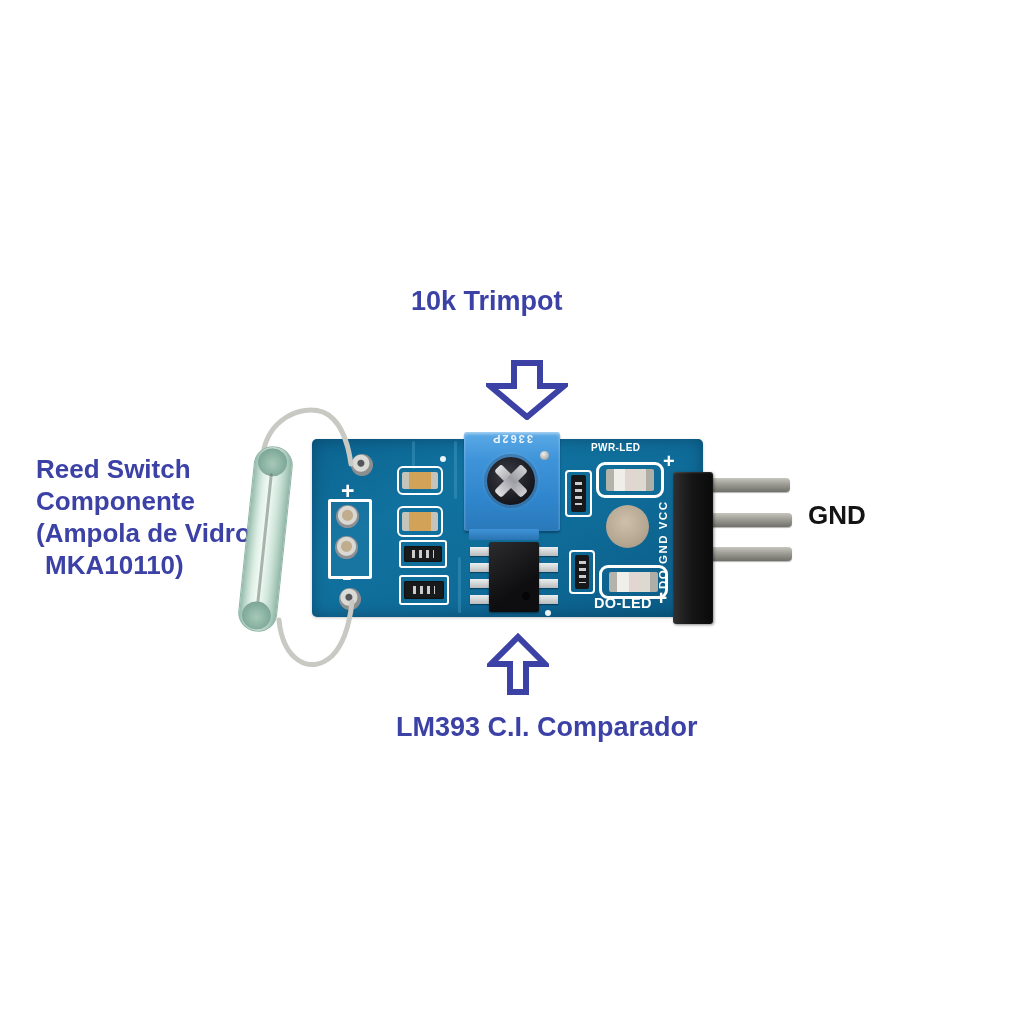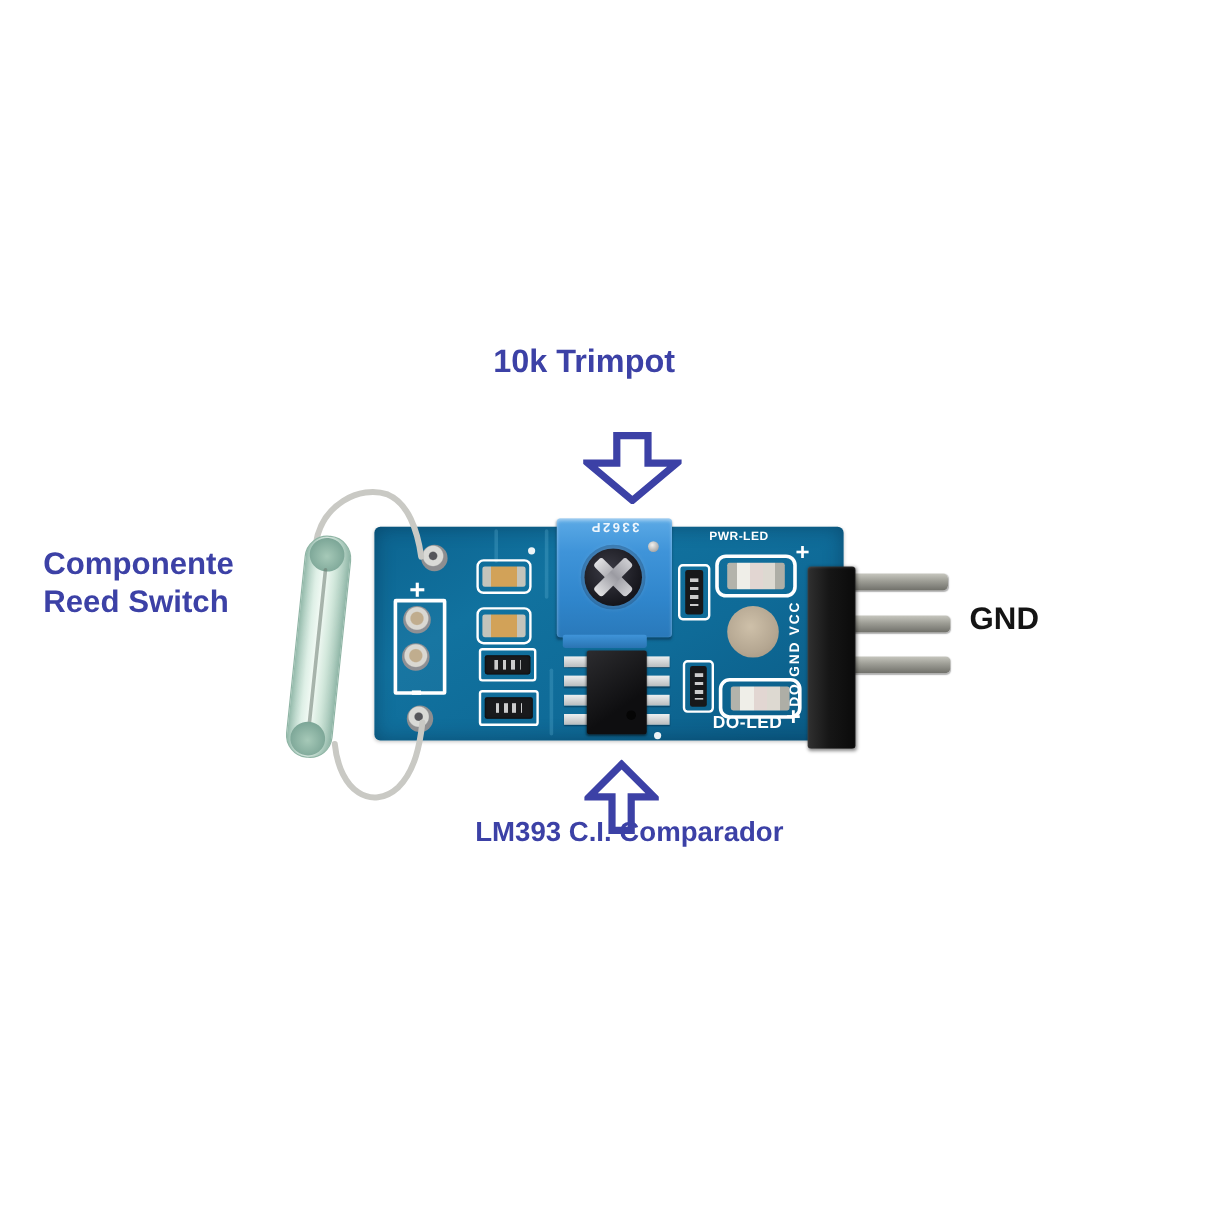--- a/index.html
+++ b/index.html
@@ -9,21 +9,21 @@
   }
   .abs{position:absolute;}
   
   .anno{font-weight:bold;color:#3c41a6;white-space:nowrap;}
   .anno-top{left:411px;top:284px;font-size:27px;line-height:34px;}
   .anno-left{left:36px;top:453px;font-size:26px;line-height:32px;}
   .anno-left .indent{padding-left:9px;}
   .anno-vcc{left:812px;top:468px;font-size:26px;color:#da1a1a;}
   .anno-gnd{left:808px;top:500px;font-size:26px;color:#141414;}
   .anno-do {left:813px;top:532px;font-size:26px;}
-  .anno-bottom{left:396px;top:680px;font-size:23px;}
+  .anno-bottom{left:396px;top:712px;font-size:27px;}
   
   .arrow{pointer-events:none;}
   
   .board{
     left:312px;top:439px;width:391px;height:178px;border-radius:5px;
     background:linear-gradient(150deg,#0c6490 0%,#11729f 30%,#0f6b98 60%,#0a5a84 100%);
     box-shadow:inset 0 0 16px rgba(0,25,50,.38), 0 1px 3px rgba(0,0,0,.22);
   }
   .trace{background:rgba(110,190,225,.25);border-radius:2px;}
   .silk{color:#fff;font-weight:bold;white-space:nowrap;}
@@ -97,22 +97,24 @@
 
   <div class="abs anno anno-top">
     <div>10k Trimpot</div>
   </div>
 
   <svg class="abs arrow" style="left:486px;top:360px" width="82" height="60" viewBox="0 0 82 60">
     <path d="M28 3 H54 V26 H78 L41 57 L4 26 H28 Z" fill="#ffffff" stroke="#3c41a6" stroke-width="6" stroke-linejoin="miter"></path>
   </svg>
 
   <div class="abs anno anno-left">
+    <div>Reed Switch</div>
     <div>Componente</div>
-    <div>Reed Switch</div>
+    <div>(Ampola de Vidro</div>
+    <div class="indent">MKA10110)</div>
   </div>
 
   <div class="abs board">
 
     <div class="abs trace" style="left:142px;top:2px;width:3px;height:58px"></div>
     <div class="abs trace" style="left:100px;top:2px;width:3px;height:28px"></div>
     <div class="abs trace" style="left:146px;top:118px;width:3px;height:56px"></div>
 
     <div class="abs th-hole" style="left:39px;top:15px"></div>
     <div class="abs th-hole" style="left:27px;top:149px"></div>

